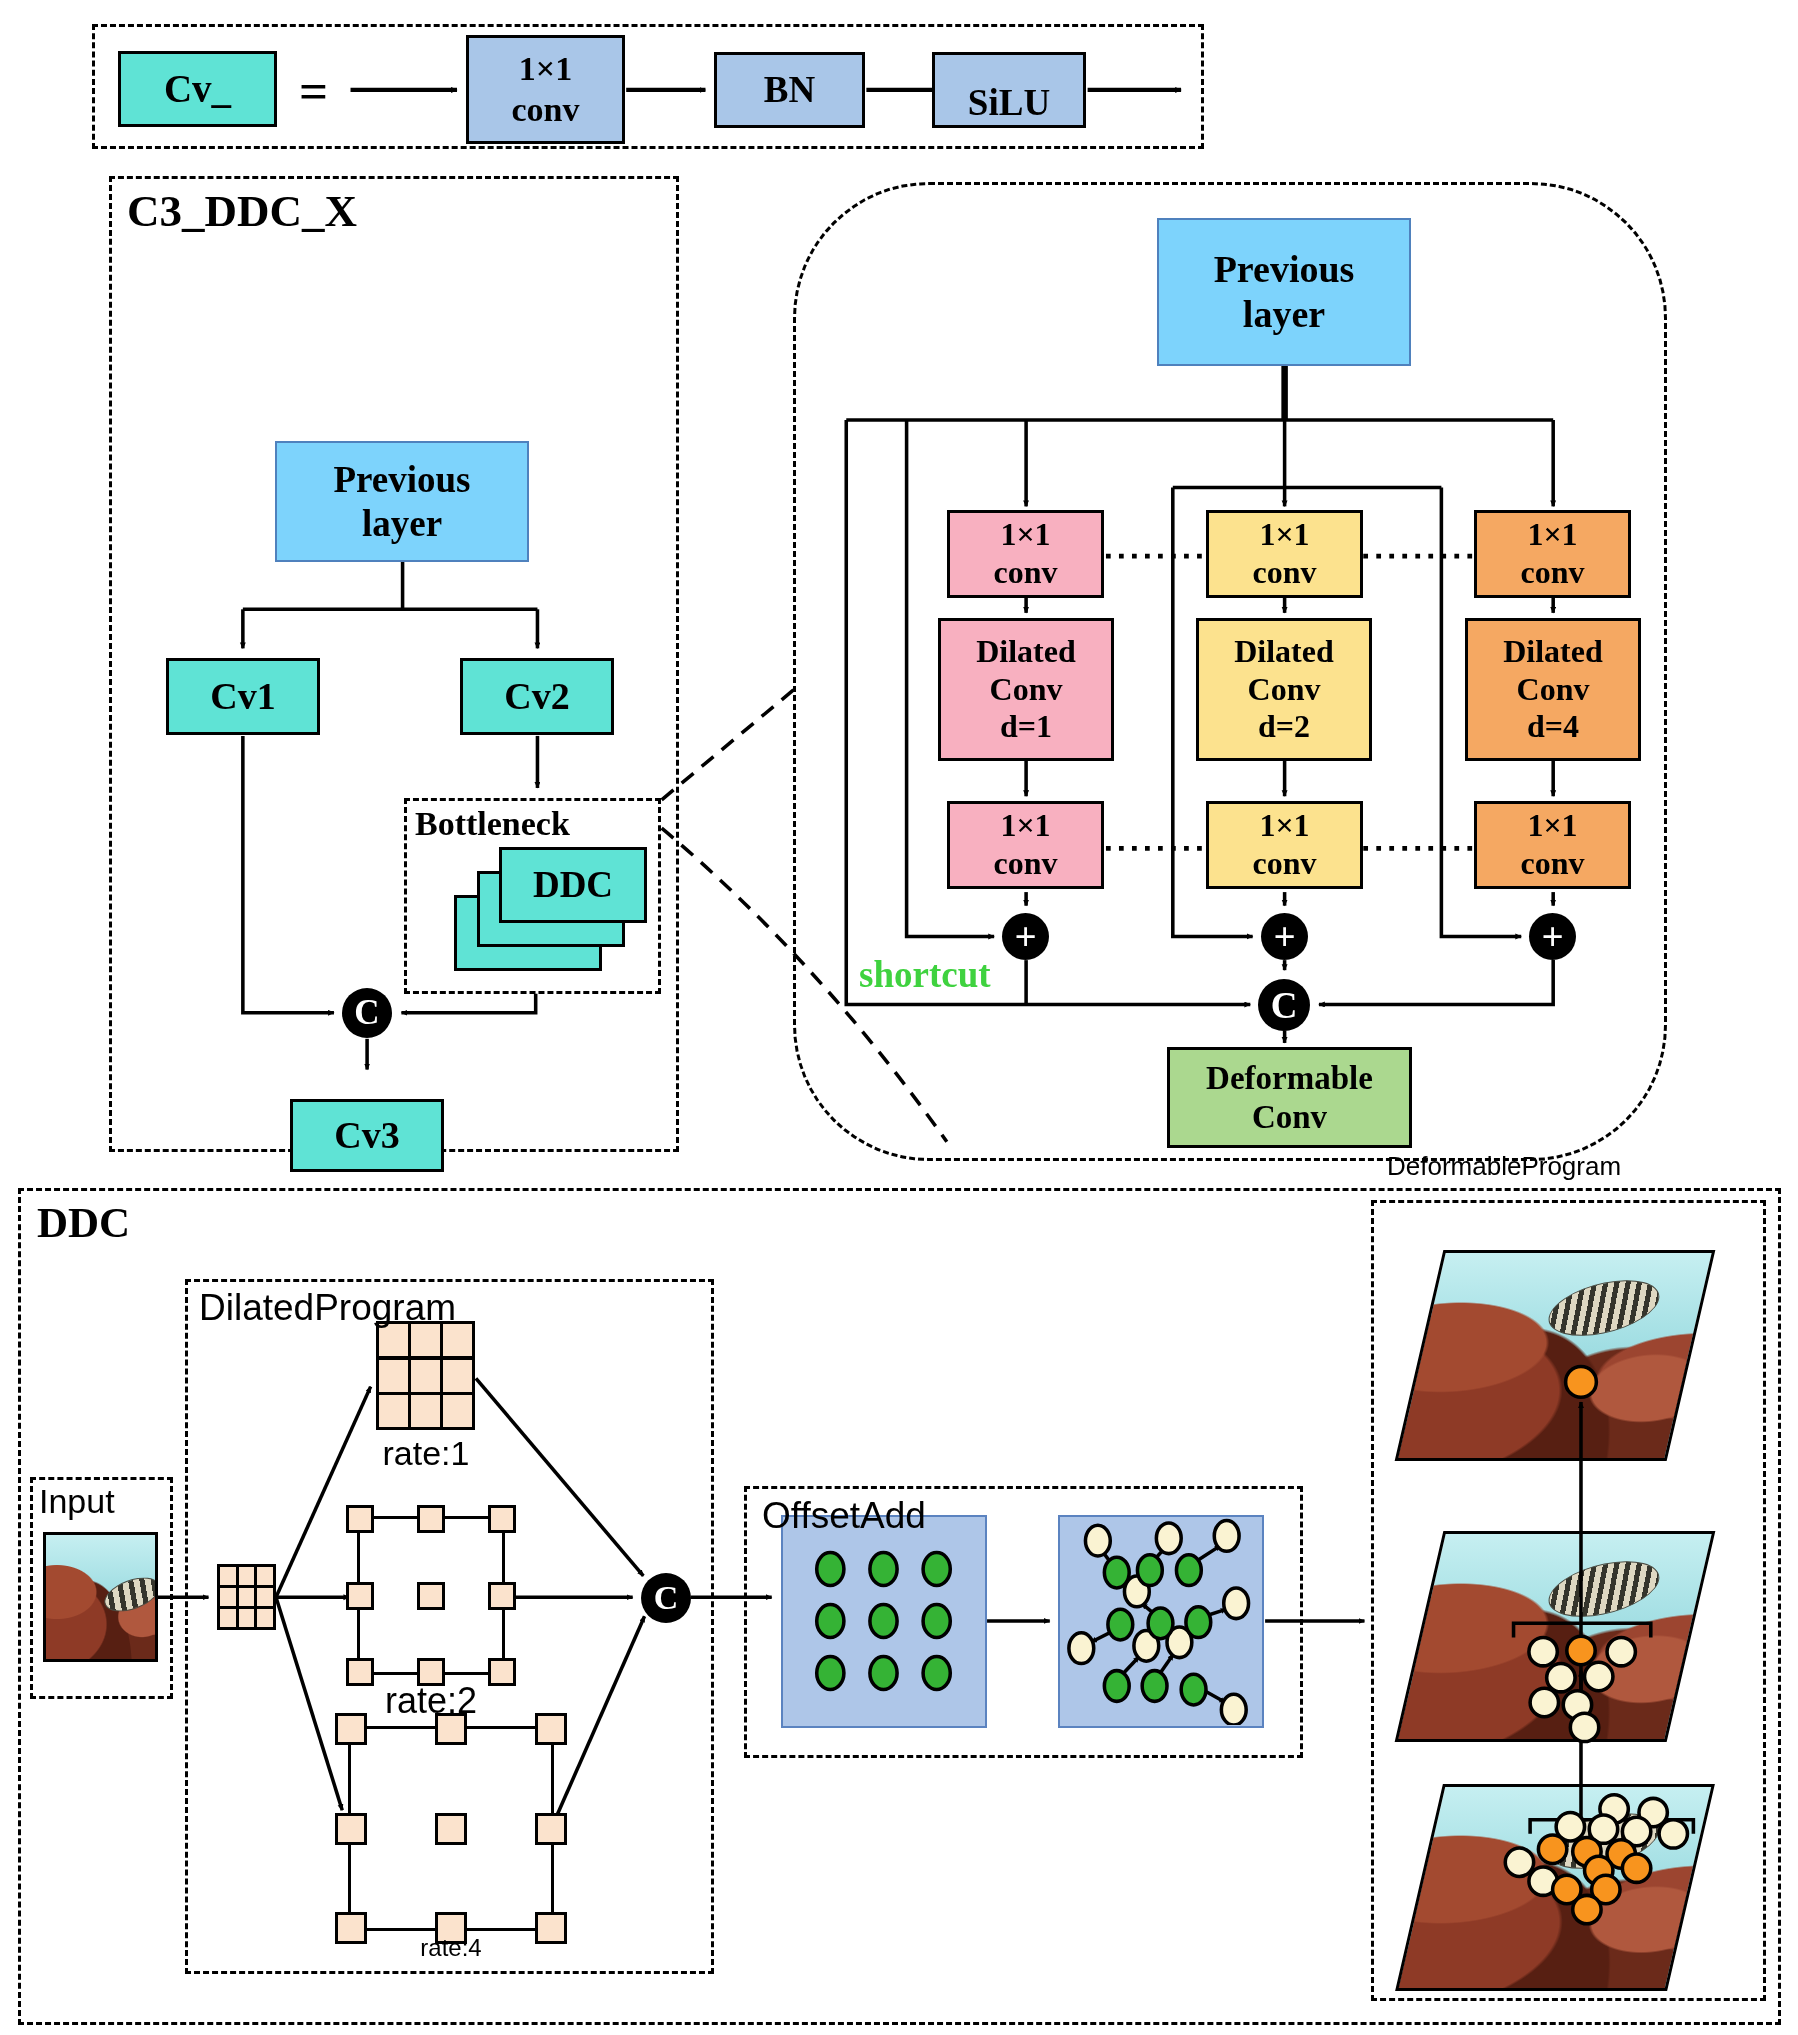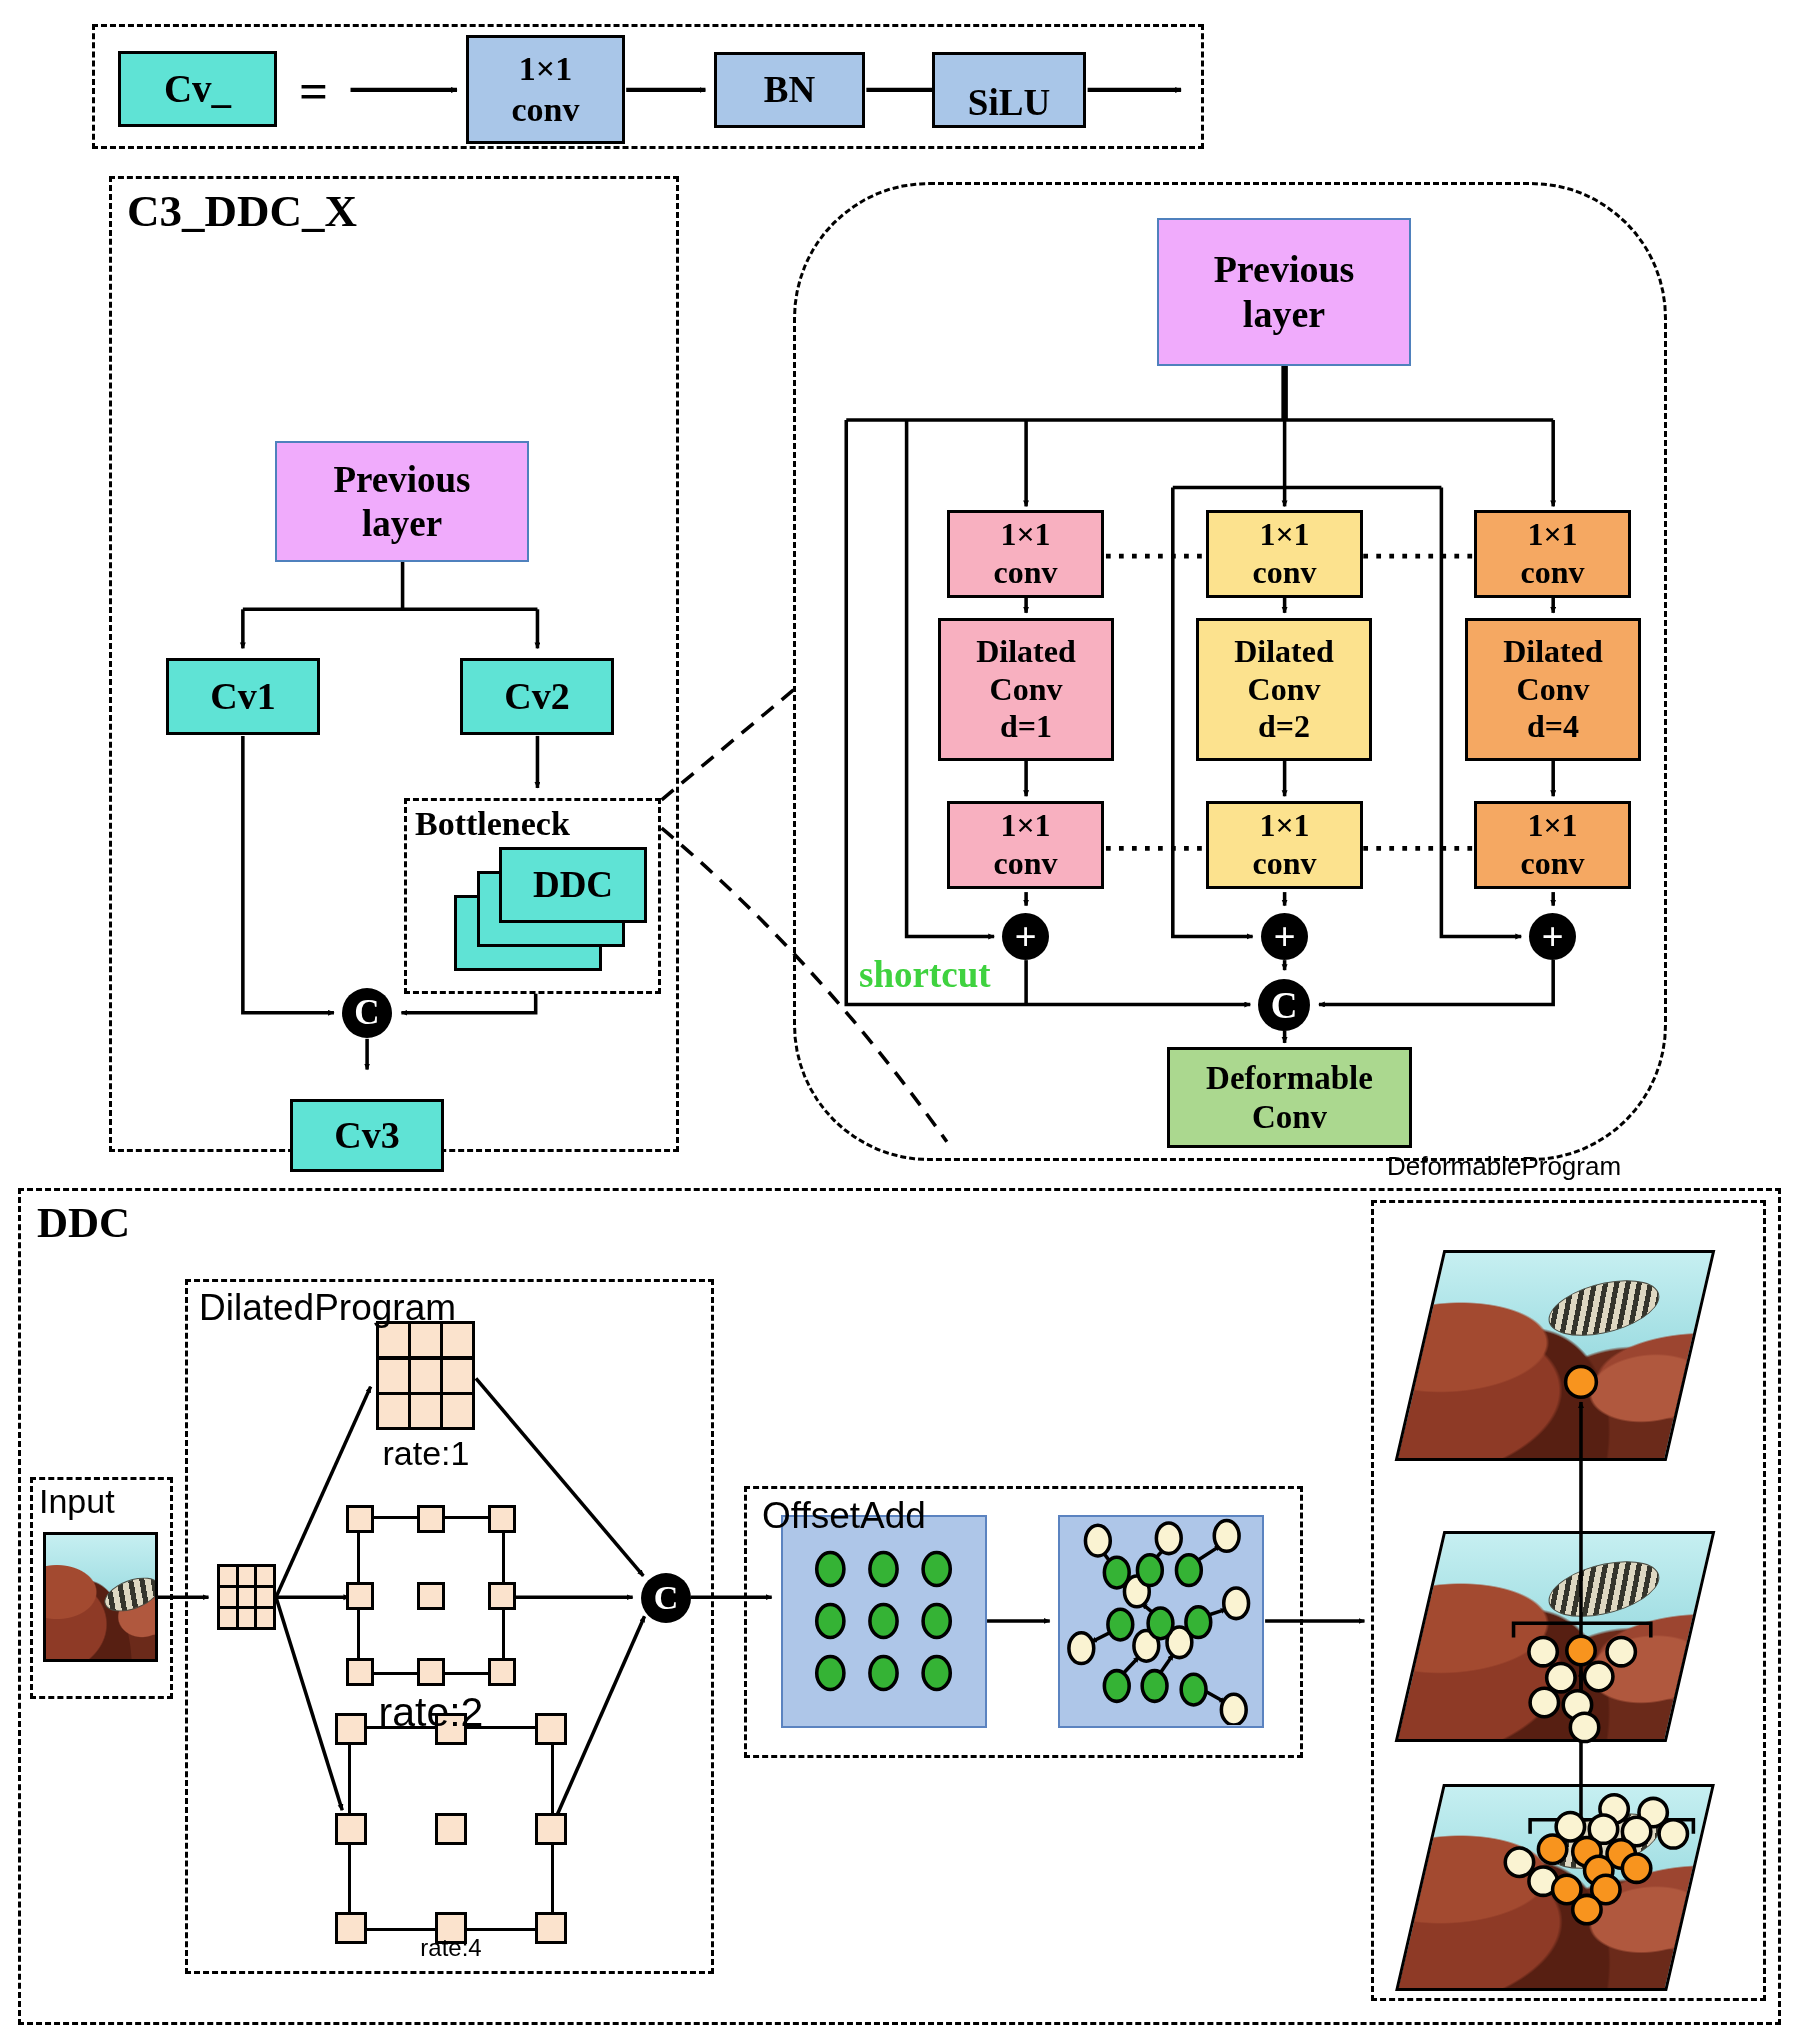--- a/index.html
+++ b/index.html
@@ -5,21 +5,21 @@
   html,body{margin:0;padding:0;background:#fff;}
   #canvas{position:relative;width:1799px;height:2035px;background:#fff;overflow:hidden;
           font-family:"Liberation Serif",serif;}
   svg.layer{position:absolute;left:0;top:0;z-index:1;}
   svg.top{z-index:5;}
   .box{position:absolute;border:3.5px solid #000;box-sizing:border-box;display:flex;flex-direction:column;
        align-items:center;justify-content:center;text-align:center;font-weight:bold;color:#000;
        font-family:"Liberation Serif",serif;z-index:2;line-height:1.18;}
   .teal{background:#5fe3d5;}
   .blue{background:#a9c6e8;}
-  .gray{background:#f0abfc;border:2.4px solid #4f81bd;}
+  .gray{background:#7dd3fc;border:2.4px solid #4f81bd;}
   .pink{background:#f8b0c0;}
   .yellow{background:#fce28e;}
   .orange{background:#f5a862;}
   .greenbox{background:#abd88f;}
   .dash{position:absolute;border:3.5px dashed #000;box-sizing:border-box;z-index:2;background:transparent;}
   .lblserif{position:absolute;font-family:"Liberation Serif",serif;font-weight:bold;color:#000;z-index:4;}
   .lblsans{position:absolute;font-family:"Liberation Sans",sans-serif;color:#000;z-index:4;}
   .circ{position:absolute;background:#000;color:#fff;border-radius:50%;display:flex;align-items:center;
         justify-content:center;font-family:"Liberation Serif",serif;font-weight:bold;z-index:4;}
   .grid3{position:absolute;display:grid;grid-template-columns:repeat(3,1fr);grid-template-rows:repeat(3,1fr);
@@ -250,21 +250,21 @@
     <span class="cell" style="left:0;top:0;width:28px;height:28px;"></span>
     <span class="cell" style="left:50%;top:0;width:28px;height:28px;"></span>
     <span class="cell" style="left:100%;top:0;width:28px;height:28px;"></span>
     <span class="cell" style="left:0;top:50%;width:28px;height:28px;"></span>
     <span class="cell" style="left:50%;top:50%;width:28px;height:28px;"></span>
     <span class="cell" style="left:100%;top:50%;width:28px;height:28px;"></span>
     <span class="cell" style="left:0;top:100%;width:28px;height:28px;"></span>
     <span class="cell" style="left:50%;top:100%;width:28px;height:28px;"></span>
     <span class="cell" style="left:100%;top:100%;width:28px;height:28px;"></span>
   </div>
-  <div class="lblsans" style="left:357px;top:1680px;width:148px;text-align:center;font-size:41px;margin-top:9px;">rate:2</div>
+  <div class="lblsans" style="left:357px;top:1680px;width:148px;text-align:center;font-size:36px;">rate:2</div>
   <div class="sparse" style="left:348px;top:1726px;width:206px;height:205px;">
     <span class="cell" style="left:0;top:0;width:32px;height:32px;"></span>
     <span class="cell" style="left:50%;top:0;width:32px;height:32px;"></span>
     <span class="cell" style="left:100%;top:0;width:32px;height:32px;"></span>
     <span class="cell" style="left:0;top:50%;width:32px;height:32px;"></span>
     <span class="cell" style="left:50%;top:50%;width:32px;height:32px;"></span>
     <span class="cell" style="left:100%;top:50%;width:32px;height:32px;"></span>
     <span class="cell" style="left:0;top:100%;width:32px;height:32px;"></span>
     <span class="cell" style="left:50%;top:100%;width:32px;height:32px;"></span>
     <span class="cell" style="left:100%;top:100%;width:32px;height:32px;"></span>

